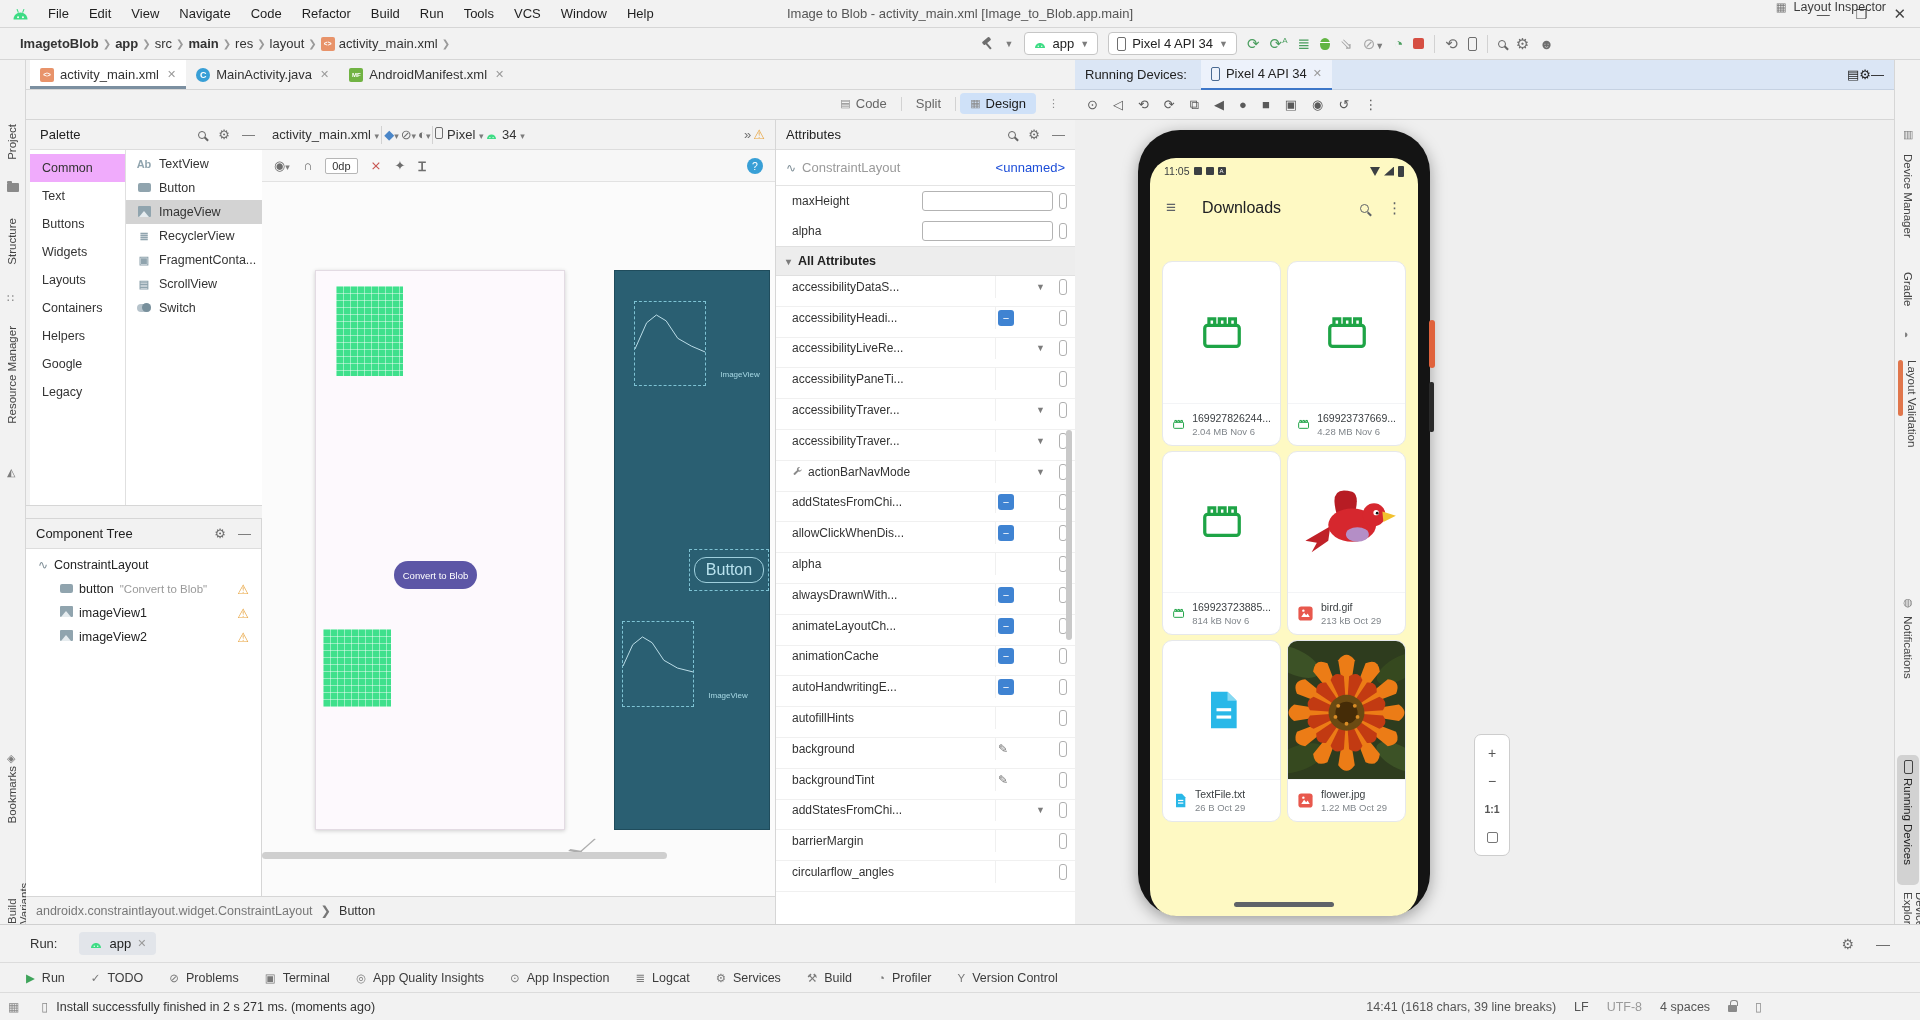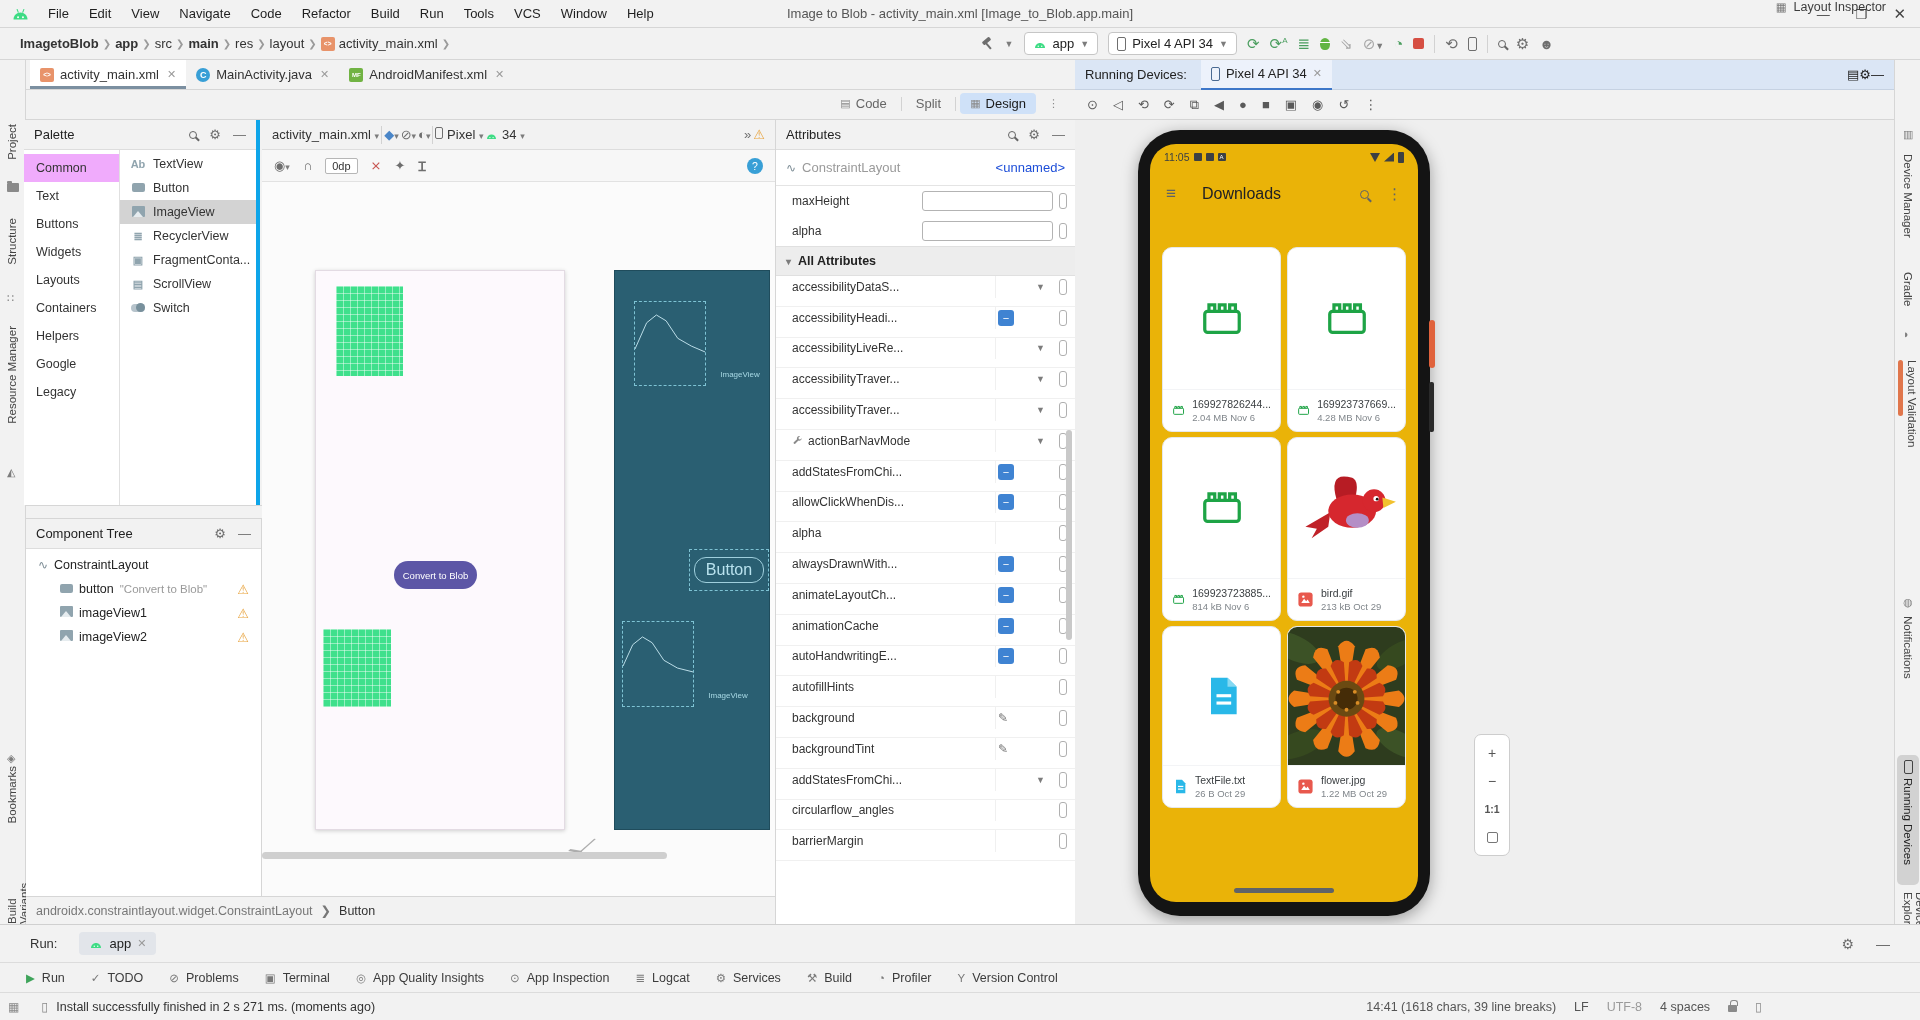--- a/index.html
+++ b/index.html
@@ -63,21 +63,21 @@
 #viewmodes{position:absolute;right:16px;top:3px;display:flex;align-items:center;gap:4px}
 #viewmodes .vm{display:flex;align-items:center;gap:5px;padding:3px 10px;color:#666;border-radius:4px}
 #viewmodes .vm.active{background:#cfe1f8;color:#1b1b1b}
 #viewmodes .vmsep{width:1px;height:14px;background:#d2d2d2}
 #viewmodes .vmi{font-size:11px;color:#8a8a8a}
 
 .phead{height:30px;display:flex;align-items:center;padding:0 10px;color:#222;border-bottom:1px solid #ddd;background:#f2f2f2}
 .phead .sp{flex:1}
 .phead .hic{margin-left:12px;color:#6e6e6e;font-size:13px;display:inline-flex;align-items:center}
 
-#palette{position:absolute;left:24px;top:120px;width:236px;height:385px;background:#fff;border-right:4px solid #0ea5e9}
+#palette{position:absolute;left:30px;top:120px;width:236px;height:385px;background:#fff;border-right:1px solid #0ea5e9}
 #pal-cols{display:flex;height:355px}
 #pal-cats{width:96px;border-right:1px solid #e0e0e0;padding-top:4px}
 .pcat{height:28px;display:flex;align-items:center;padding-left:12px;color:#333;font-size:12.5px}
 .pcat.selected{background:#f0abfc}
 #pal-items{flex:1;padding-top:2px}
 .pitem{height:24px;display:flex;align-items:center;gap:7px;padding-left:10px;color:#333;font-size:12.5px}
 .pitem.selected{background:#d3d3d3}
 .pglyph{width:16px;text-align:center;color:#90a4ae;font-size:11px;font-weight:bold;flex:0 0 16px}
 .pi-button{display:inline-block;width:13px;height:9px;background:#90a4ae;border-radius:2px}
 .pi-image{display:inline-block;width:13px;height:11px;background:#90a4ae;border-radius:1px;position:relative;overflow:hidden}
@@ -140,21 +140,21 @@
 #devices{position:absolute;left:1075px;top:60px;width:819px;height:864px;background:#efefef}
 #dev-head{height:30px;background:#dbe6f5;border-bottom:1px solid #c6d2e2;display:flex;align-items:center;padding:0 10px;color:#222}
 #dev-tab{display:flex;align-items:center;gap:6px;background:#edf2fb;border-bottom:2px solid #3d77c9;height:30px;padding:0 10px;margin-left:14px;color:#222}
 #dev-head .sp{flex:1}
 #dev-toolbar{height:30px;background:#f2f2f2;border-bottom:1px solid #d6d6d6;display:flex;align-items:center;gap:15px;padding-left:12px}
 #dev-toolbar .di{color:#5a5a5a;font-size:13px}
 
 #phone{position:absolute;left:63px;top:70px;width:292px;height:786px;background:#141414;border-radius:42px;box-shadow:0 4px 16px rgba(0,0,0,.35)}
 #pwr-btn{position:absolute;right:-5px;top:190px;width:6px;height:48px;background:#e0623c;border-radius:3px}
 #vol-btn{position:absolute;right:-4px;top:252px;width:5px;height:50px;background:#2a2a2a;border-radius:2px}
-#screen{position:absolute;left:12px;top:14px;width:268px;height:758px;background:#eab308;border-radius:26px;overflow:hidden}
+#screen{position:absolute;left:12px;top:28px;width:268px;height:758px;background:#fef9c3;border-radius:26px;overflow:hidden}
 #pstatus{height:26px;display:flex;align-items:center;padding:0 14px;gap:4px;color:#3c4043;font-size:10.5px}
 #pstatus .sp{flex:1}
 .mini{width:8px;height:8px;background:#3c4043;border-radius:1px;display:inline-block;color:#fff;font-size:6px;text-align:center;line-height:8px}
 .wifi{width:10px;height:9px;background:#3c4043;clip-path:polygon(50% 0,100% 100%,0 100%);transform:rotate(180deg);display:inline-block}
 .signal{width:10px;height:9px;background:#3c4043;clip-path:polygon(100% 0,100% 100%,0 100%);display:inline-block}
 .batt{width:6px;height:11px;background:#3c4043;border-radius:1px;display:inline-block}
 #pappbar{height:48px;display:flex;align-items:center;padding:0 16px;gap:18px}
 #pappbar .burger{font-size:17px;color:#5f6368}
 #pappbar .ttl{font-size:16px;color:#202124;flex:1;padding-left:8px}
 #pappbar .pk{color:#5f6368;font-size:15px}
@@ -608,20 +608,32 @@
 
           <span>accessibilityLiveRe...</span>
         </span>
         <span class="cell">
 
           <span class="ddarr">▼</span>
         </span>
         <span class="flagbox"></span>
       </div>
 
+      <div class="attr-row">
+        <span class="lbl">
+
+          <span>accessibilityPaneTi...</span>
+        </span>
+        <span class="cell">
+          
+          
+          
+        </span>
+        <span class="flagbox"></span>
+      </div>
 
       <div class="attr-row">
         <span class="lbl">
 
           <span>accessibilityTraver...</span>
         </span>
         <span class="cell">
 
           <span class="ddarr">▼</span>
         </span>
@@ -786,34 +798,34 @@
         <span class="cell">
 
           <span class="ddarr">▼</span>
         </span>
         <span class="flagbox"></span>
       </div>
 
       <div class="attr-row">
         <span class="lbl">
 
+          <span>barrierMargin</span>
+        </span>
+        <span class="cell">
+          
+          
+          
+        </span>
+        <span class="flagbox"></span>
+      </div>
+
+      <div class="attr-row">
+        <span class="lbl">
+
           <span>circularflow_angles</span>
-        </span>
-        <span class="cell">
-          
-          
-          
-        </span>
-        <span class="flagbox"></span>
-      </div>
-
-      <div class="attr-row">
-        <span class="lbl">
-
-          <span>barrierMargin</span>
         </span>
         <span class="cell">
           
           
           
         </span>
         <span class="flagbox"></span>
       </div>
     </div>
   <div id="attr-scroll"></div>

